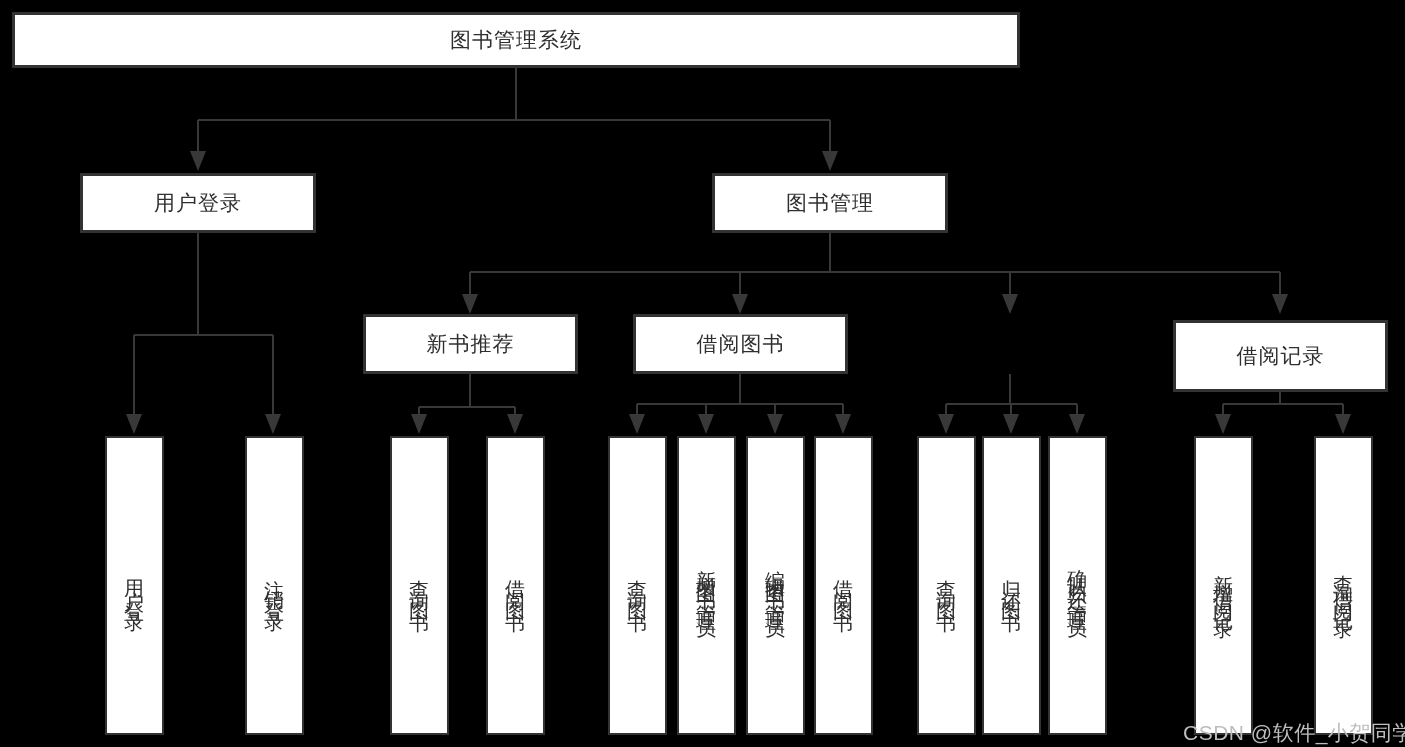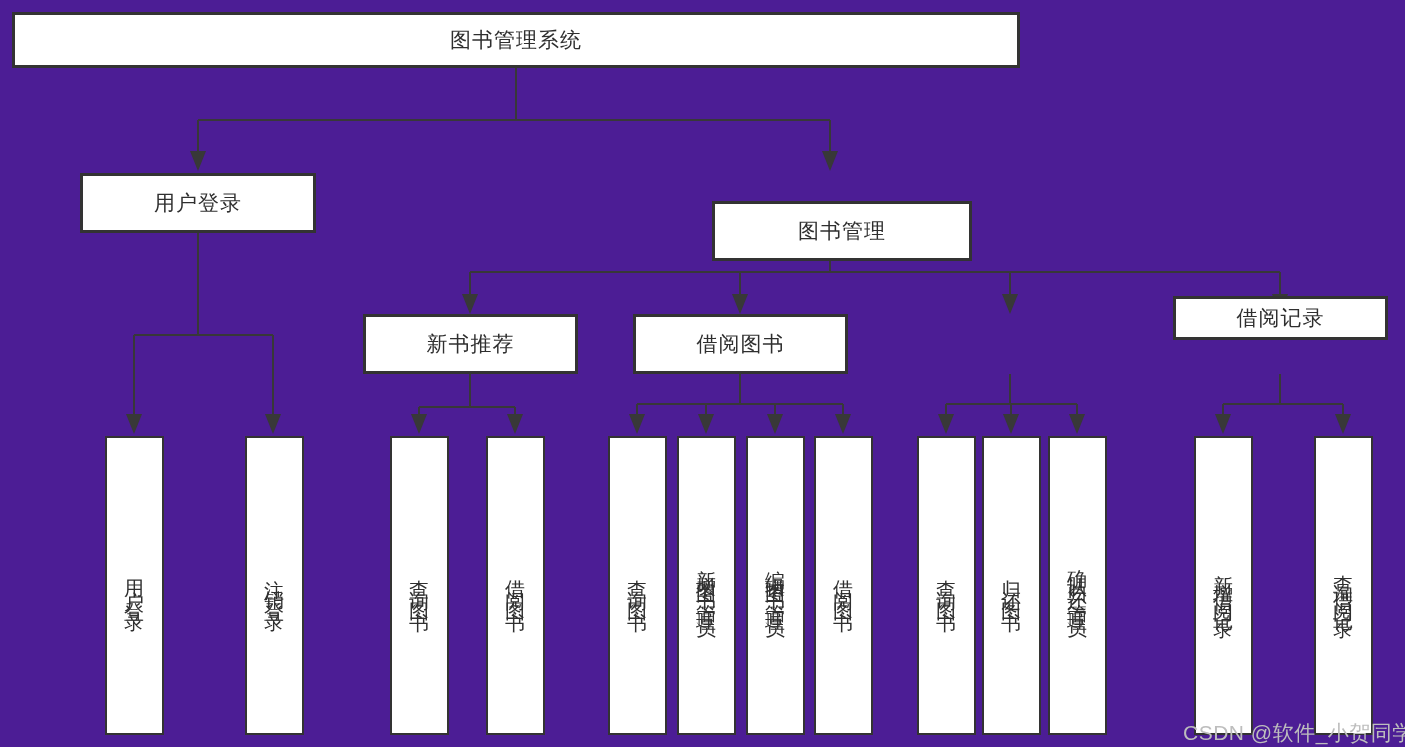--- a/index.html
+++ b/index.html
@@ -4,21 +4,21 @@
 <style>
   html, body {
     margin: 0;
     padding: 0;
     background: #ffffff;
   }
   #canvas {
     position: relative;
     width: 1405px;
     height: 747px;
-    background: #4c1d95;
+    background: #000000;
     font-family: "Liberation Sans", "DejaVu Sans", sans-serif;
     overflow: hidden;
   }
   #connectors {
     position: absolute;
     left: 0;
     top: 0;
     z-index: 1;
   }
   .node {
@@ -110,25 +110,25 @@
       <polygon points="1003,414 1019,414 1011,434"></polygon>
       <polygon points="1069,414 1085,414 1077,434"></polygon>
       <polygon points="1215,414 1231,414 1223,434"></polygon>
       <polygon points="1335,414 1351,414 1343,434"></polygon>
     </g>
   </svg>
 
   <div class="node" style="left:12px; top:12px; width:1008px; height:56px;">图书管理系统</div>
 
   <div class="node" style="left:80px; top:173px; width:236px; height:60px;">用户登录</div>
-  <div class="node" style="left:712px; top:173px; width:260px; height:60px;margin-top:28px;">图书管理</div>
+  <div class="node" style="left:712px; top:173px; width:236px; height:60px;">图书管理</div>
 
   <div class="node" style="left:363px; top:314px; width:215px; height:60px;">新书推荐</div>
   <div class="node" style="left:633px; top:314px; width:215px; height:60px;">借阅图书</div>
-  <div class="node" style="left:1173px; top:296px; width:215px; height:44px;">借阅记录</div>
+  <div class="node" style="left:1173px; top:320px; width:215px; height:72px;">借阅记录</div>
 
   <div class="leaf" style="left:105px; top:436px; width:59px; height:299px;">用户登录</div>
   <div class="leaf" style="left:245px; top:436px; width:59px; height:299px;">注销登录</div>
 
   <div class="leaf" style="left:390px; top:436px; width:59px; height:299px;">查询图书</div>
   <div class="leaf" style="left:486px; top:436px; width:59px; height:299px;">借阅图书</div>
 
   <div class="leaf" style="left:608px; top:436px; width:59px; height:299px;">查询图书</div>
   <div class="leaf" style="left:677px; top:436px; width:59px; height:299px; letter-spacing:7px;">新增图书（管理员）</div>
   <div class="leaf" style="left:746px; top:436px; width:59px; height:299px; letter-spacing:7px;">编辑图书（管理员）</div>

